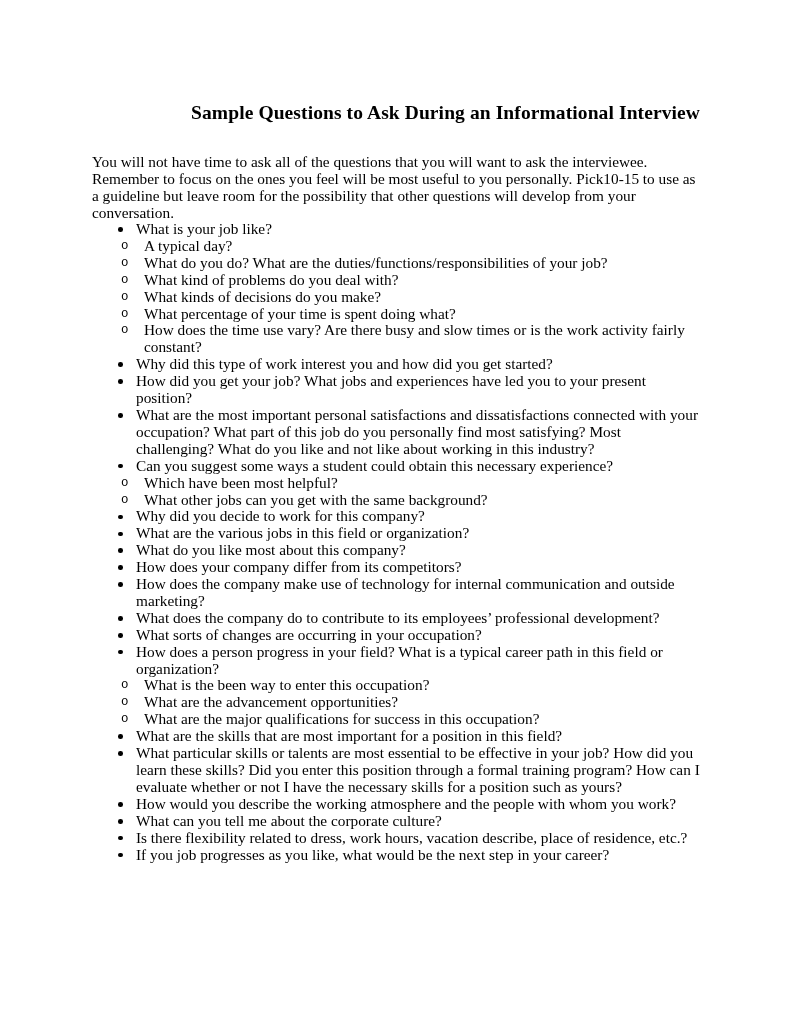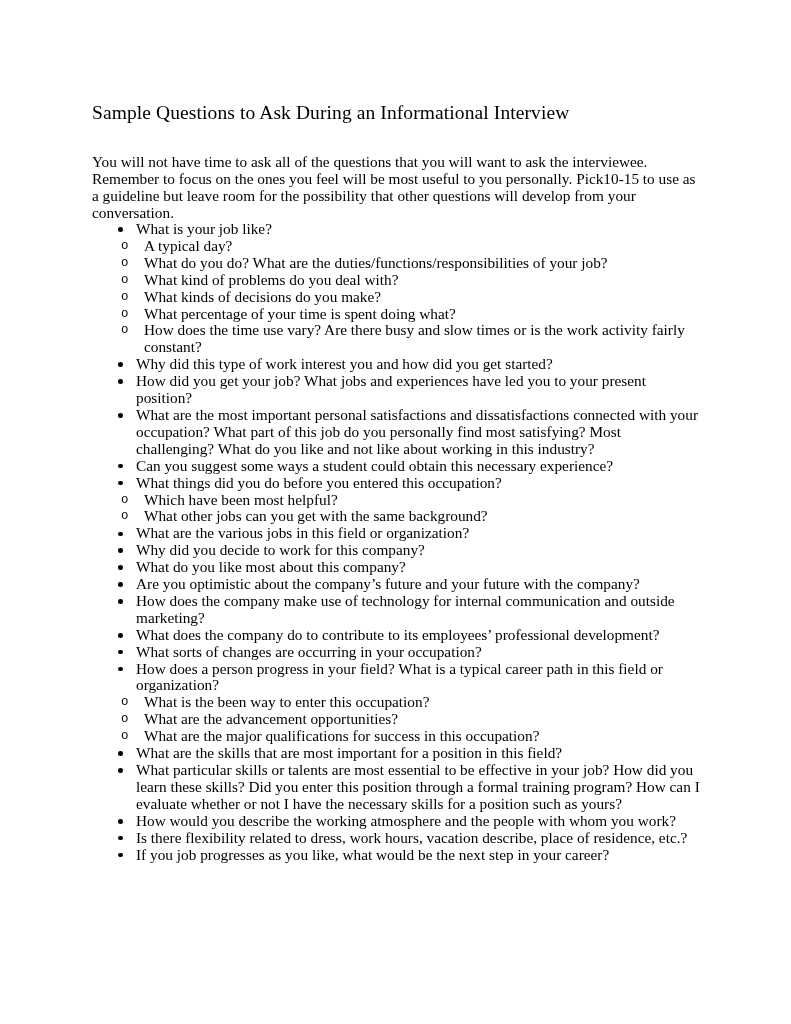--- a/index.html
+++ b/index.html
@@ -17,23 +17,23 @@
     height: 1024px;
     background: #ffffff;
     overflow: hidden;
     box-sizing: border-box;
   }
   #doc-title {
     position: absolute;
     top: 88px;
     left: 92px;
     width: 608px;
-    text-align: left;
+    text-align: right;
     font-size: 19.5px;
-    font-weight: normal;
+    font-weight: bold;
     line-height: 1.2;
     letter-spacing: 0.1px;
   }
   #intro {
     position: absolute;
     top: 139px;
     left: 92px;
     width: 608px;
     font-size: 15.3px;
     line-height: 16.9px;
@@ -139,49 +139,45 @@
         <span class="q-text">How did you get your job? What jobs and experiences have led you to your present position?</span>
       </div>
       <div class="q-item">
         <span class="marker"><span class="dot"></span></span>
         <span class="q-text">What are the most important personal satisfactions and dissatisfactions connected with your occupation? What part of this job do you personally find most satisfying? Most challenging? What do you like and not like about working in this industry?</span>
       </div>
       <div class="q-item">
         <span class="marker"><span class="dot"></span></span>
         <span class="q-text">Can you suggest some ways a student could obtain this necessary experience?</span>
       </div>
-      <div class="q-item">
-        <span class="marker"><span class="dot"></span></span>
-        <span class="q-text">What things did you do before you entered this occupation?</span>
-      </div>
       <div class="sub-list">
         <div class="sub-item">
           <span class="marker">o</span>
           <span class="q-text">Which have been most helpful?</span>
         </div>
         <div class="sub-item">
           <span class="marker">o</span>
           <span class="q-text">What other jobs can you get with the same background?</span>
         </div>
       </div>
       <div class="q-item">
         <span class="marker"><span class="dot"></span></span>
+        <span class="q-text">Why did you decide to work for this company?</span>
+      </div>
+      <div class="q-item">
+        <span class="marker"><span class="dot"></span></span>
         <span class="q-text">What are the various jobs in this field or organization?</span>
       </div>
       <div class="q-item">
         <span class="marker"><span class="dot"></span></span>
-        <span class="q-text">Why did you decide to work for this company?</span>
-      </div>
-      <div class="q-item">
-        <span class="marker"><span class="dot"></span></span>
         <span class="q-text">What do you like most about this company?</span>
       </div>
       <div class="q-item">
         <span class="marker"><span class="dot"></span></span>
-        <span class="q-text">Are you optimistic about the company’s future and your future with the company?</span>
+        <span class="q-text">How does your company differ from its competitors?</span>
       </div>
       <div class="q-item">
         <span class="marker"><span class="dot"></span></span>
         <span class="q-text">How does the company make use of technology for internal communication and outside marketing?</span>
       </div>
       <div class="q-item">
         <span class="marker"><span class="dot"></span></span>
         <span class="q-text">What does the company do to contribute to its employees’ professional development?</span>
       </div>
       <div class="q-item">
@@ -213,20 +209,24 @@
       <div class="q-item">
         <span class="marker"><span class="dot"></span></span>
         <span class="q-text">What particular skills or talents are most essential to be effective in your job? How did you learn these skills? Did you enter this position through a formal training program? How can I evaluate whether or not I have the necessary skills for a position such as yours?</span>
       </div>
       <div class="q-item">
         <span class="marker"><span class="dot"></span></span>
         <span class="q-text">How would you describe the working atmosphere and the people with whom you work?</span>
       </div>
       <div class="q-item">
         <span class="marker"><span class="dot"></span></span>
+        <span class="q-text">What can you tell me about the corporate culture?</span>
+      </div>
+      <div class="q-item">
+        <span class="marker"><span class="dot"></span></span>
         <span class="q-text">Is there flexibility related to dress, work hours, vacation describe, place of residence, etc.?</span>
       </div>
       <div class="q-item">
         <span class="marker"><span class="dot"></span></span>
         <span class="q-text">If you job progresses as you like, what would be the next step in your career?</span>
       </div>
     </div>
 
 </div>
 

